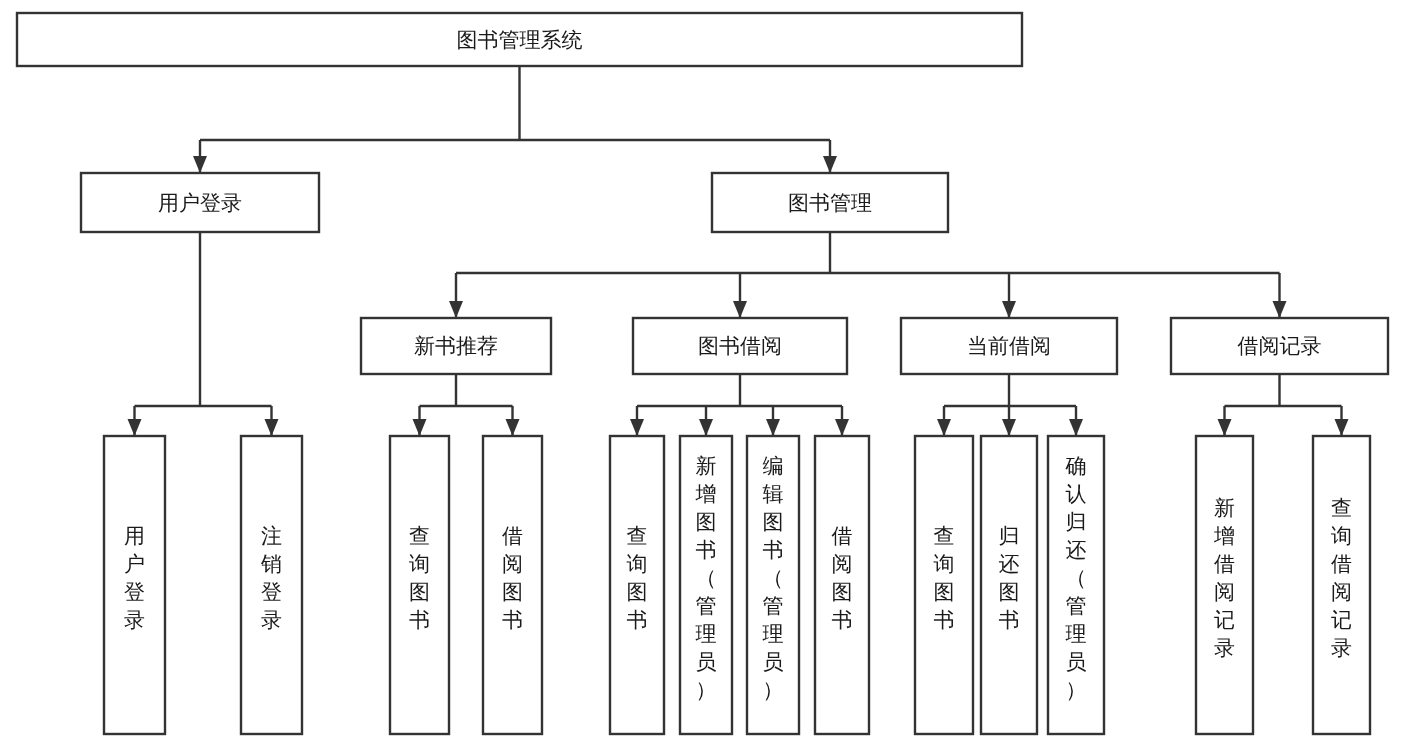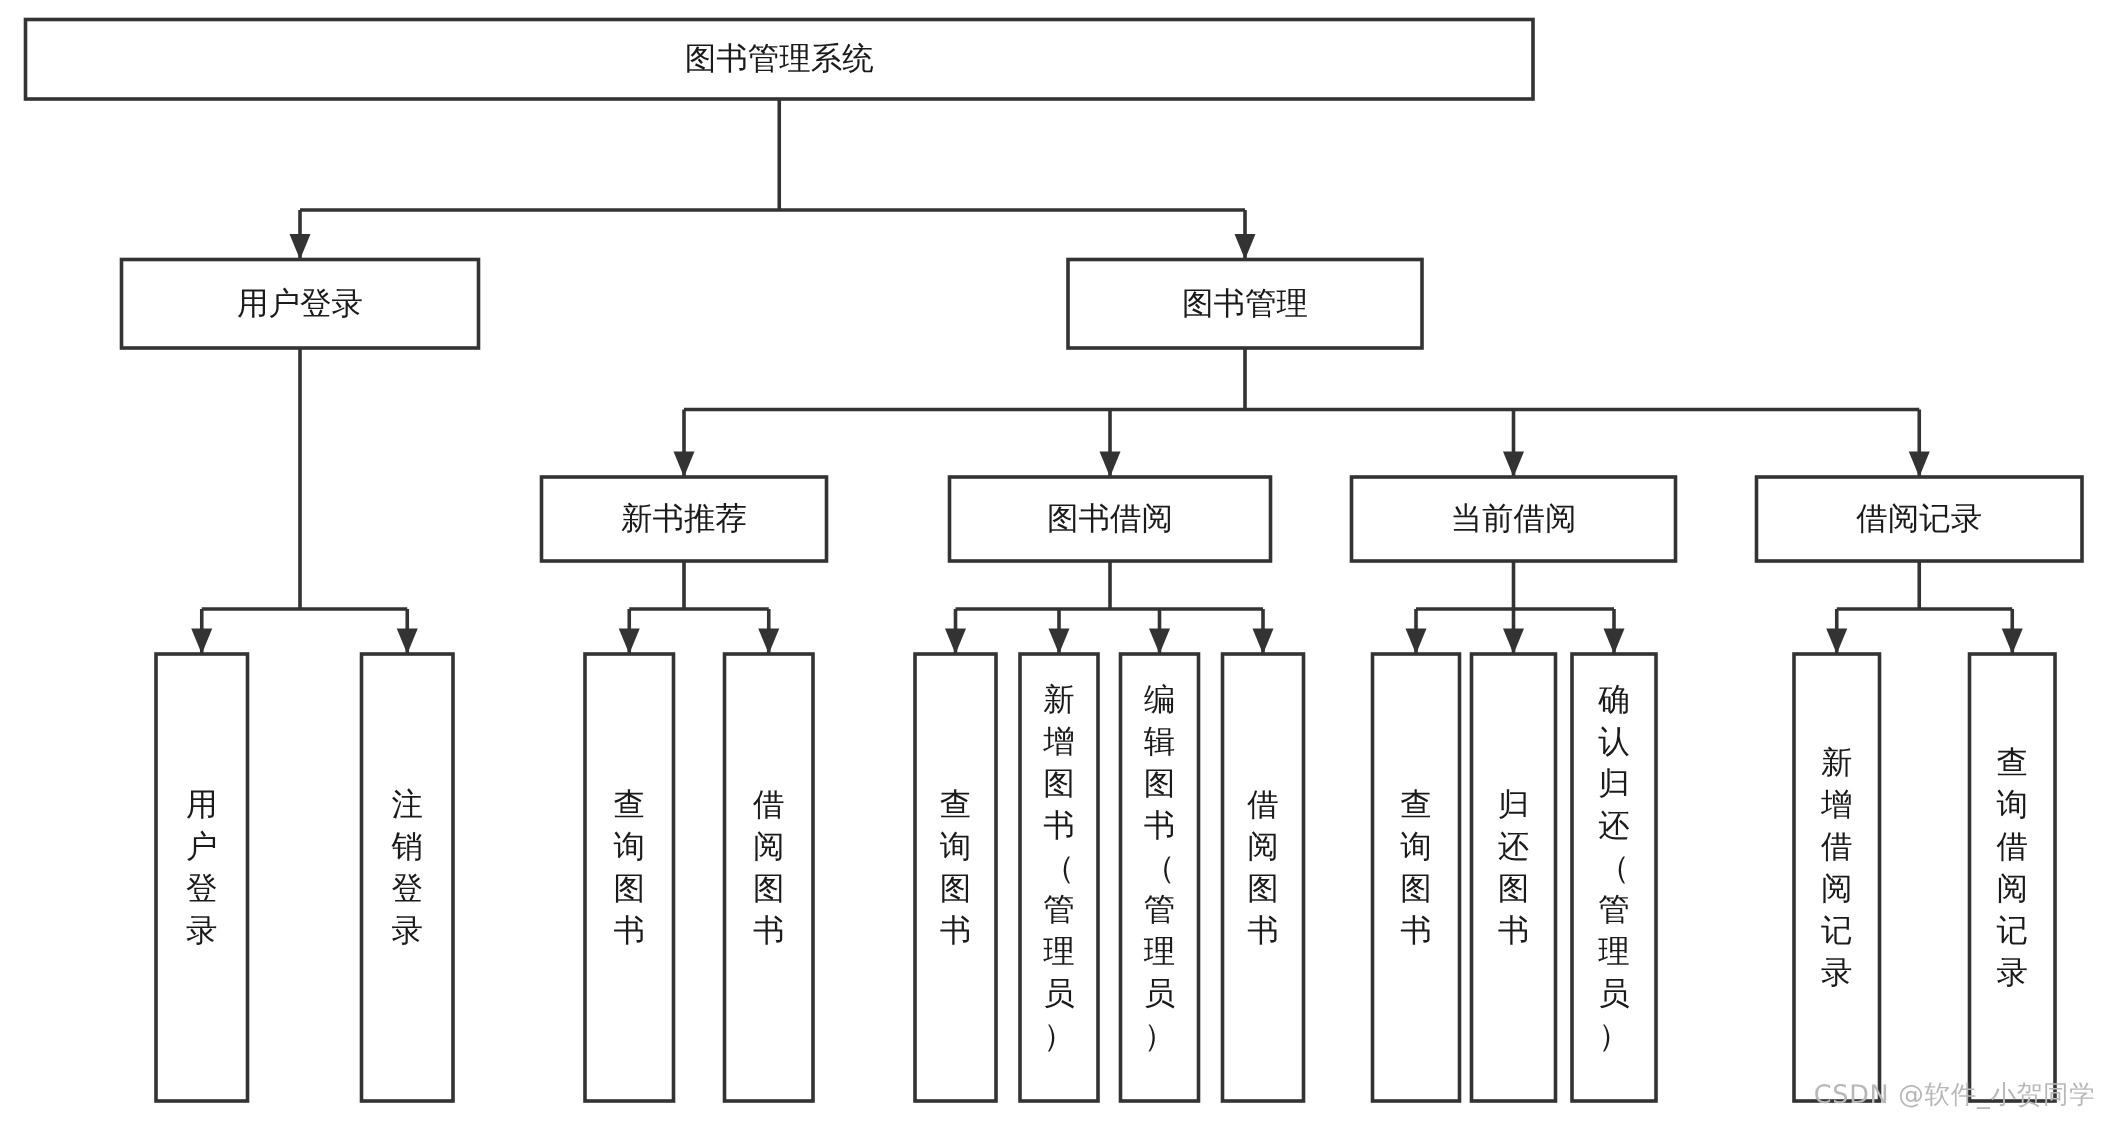--- a/index.html
+++ b/index.html
@@ -203,14 +203,13 @@
         <g>
           <rect x="1196" y="436" width="57" height="298" class="node-box"></rect>
           <text x="1224.5" class="node-label-vertical"><tspan x="1224.5" y="515">新</tspan><tspan x="1224.5" y="543">增</tspan><tspan x="1224.5" y="571">借</tspan><tspan x="1224.5" y="599">阅</tspan><tspan x="1224.5" y="627">记</tspan><tspan x="1224.5" y="655">录</tspan></text>
         </g>
         <g>
           <rect x="1313" y="436" width="57" height="298" class="node-box"></rect>
           <text x="1341.5" class="node-label-vertical"><tspan x="1341.5" y="515">查</tspan><tspan x="1341.5" y="543">询</tspan><tspan x="1341.5" y="571">借</tspan><tspan x="1341.5" y="599">阅</tspan><tspan x="1341.5" y="627">记</tspan><tspan x="1341.5" y="655">录</tspan></text>
         </g>
       </g>
   </svg>
-  <div class="watermark-text">CSDN @软件_小贺同学</div>
 </div>
 
 </body></html>

